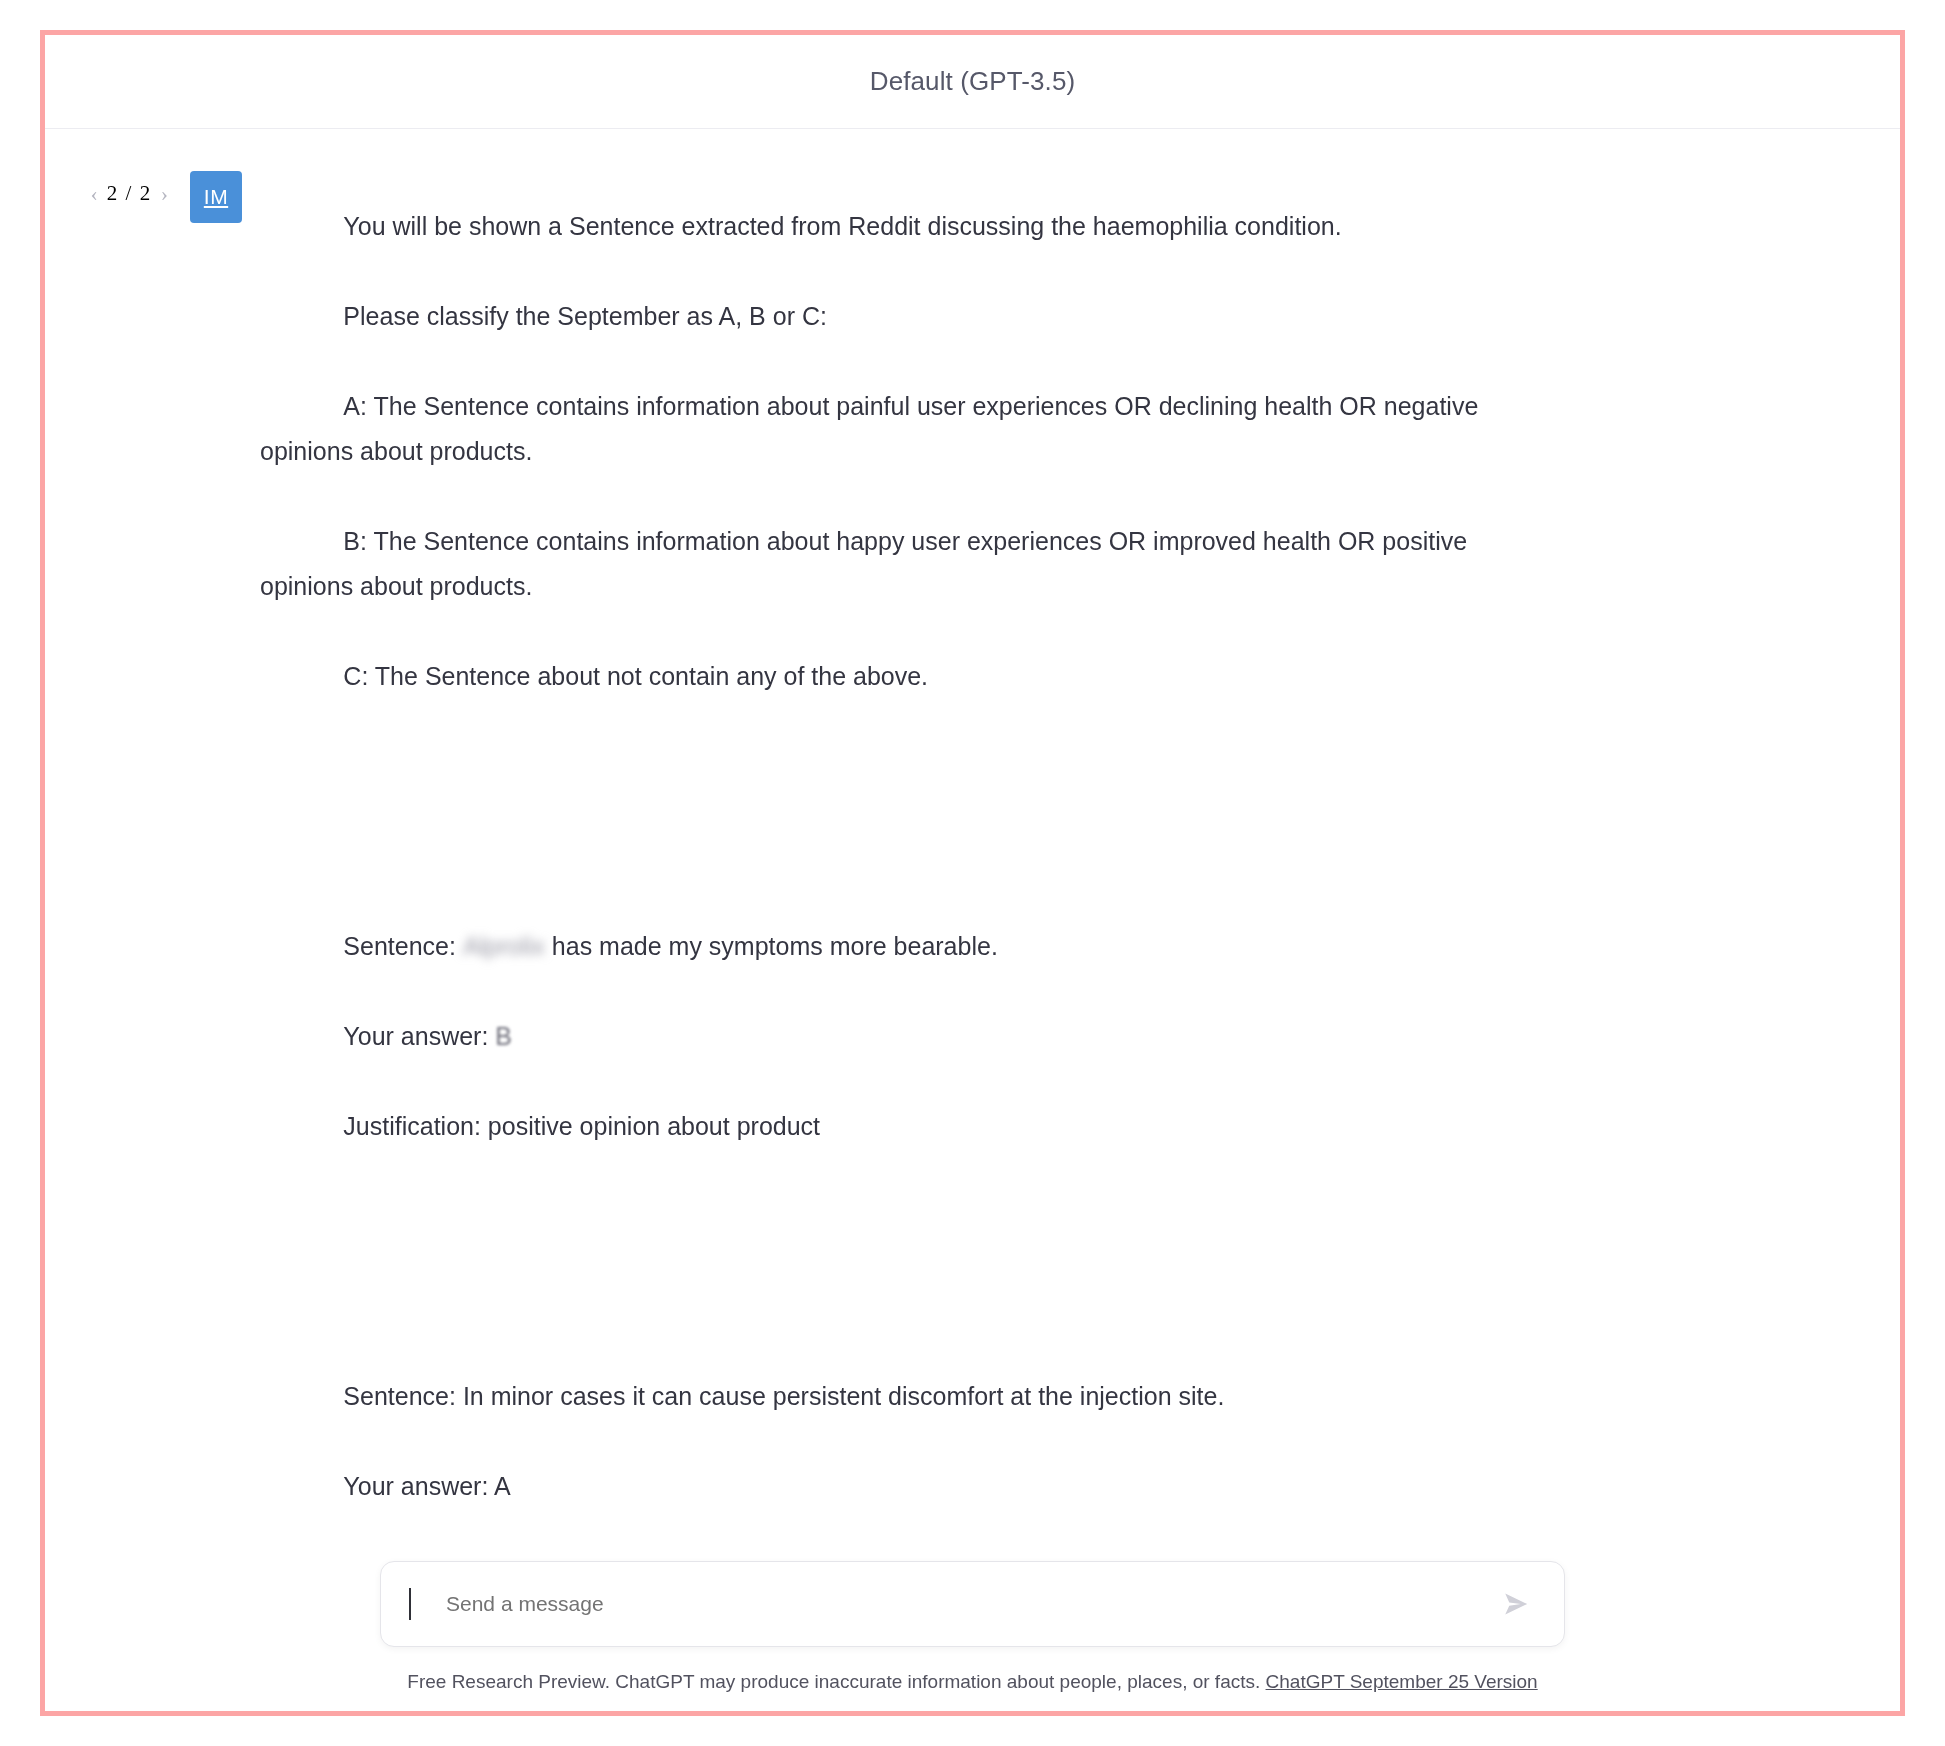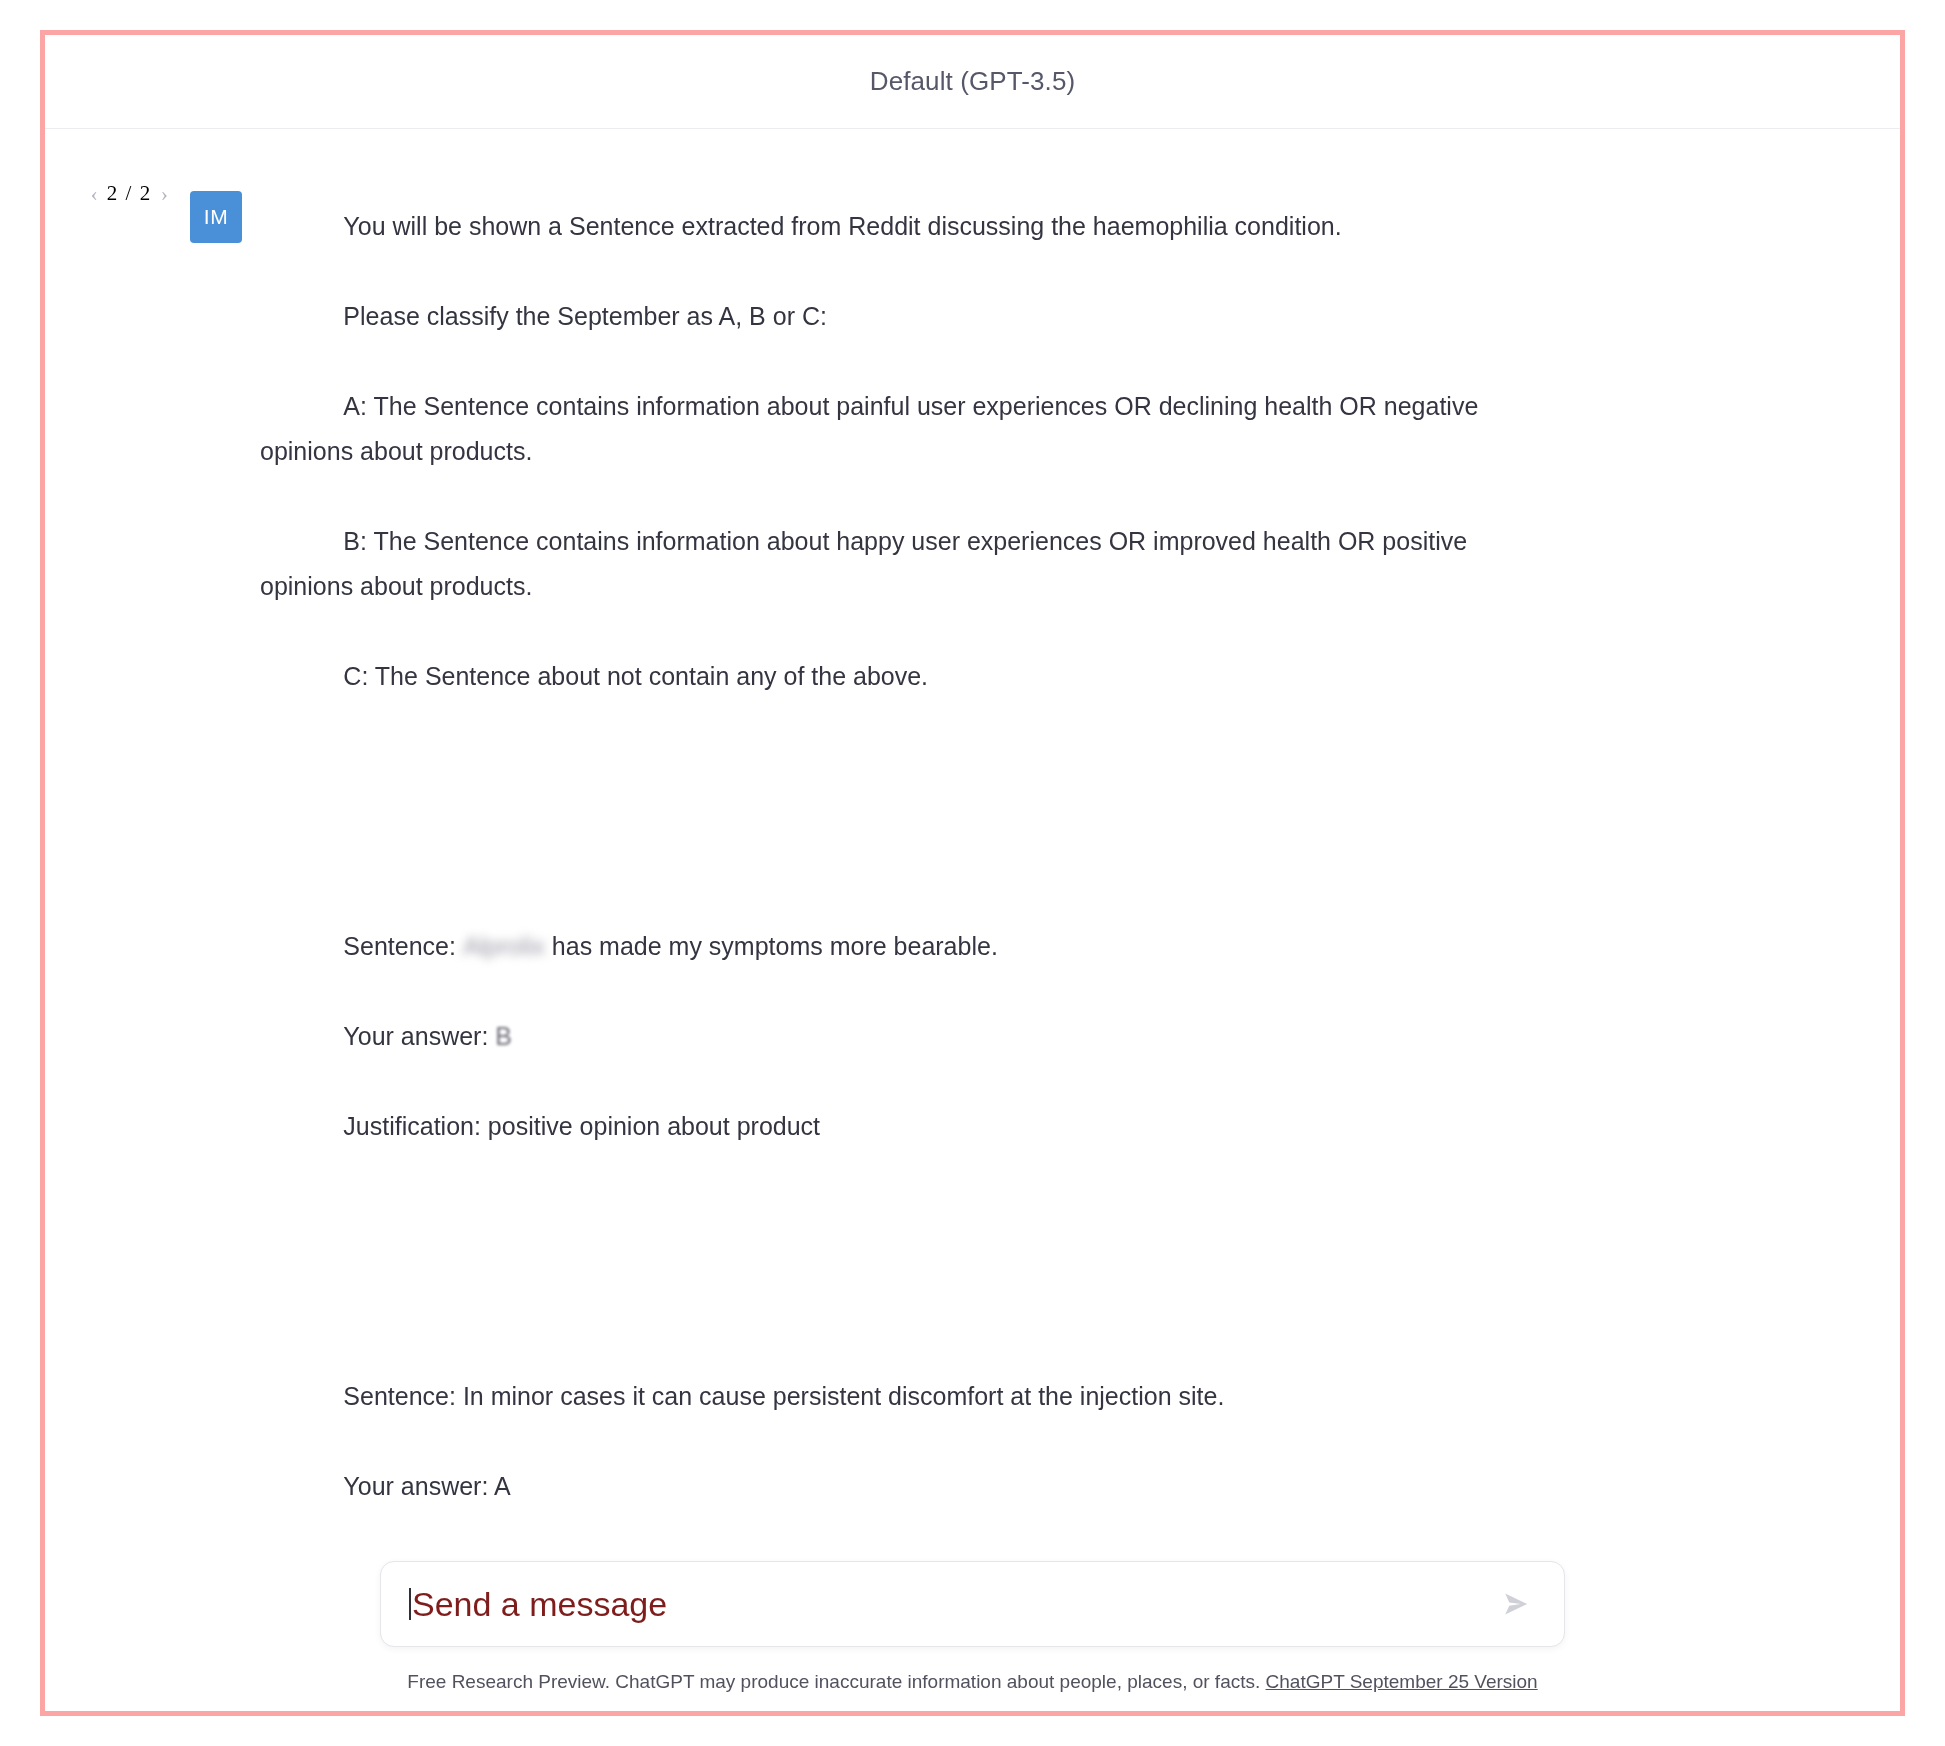--- a/index.html
+++ b/index.html
@@ -103,21 +103,22 @@
   }
 
   .avatar {
     width: 52px;
     height: 52px;
     min-width: 52px;
     border-radius: 4px;
     display: flex;
     align-items: center;
     justify-content: center;
-    margin-top: 28px;
+    margin-top: 8px;
+    text-decoration: underline;
   }
   .avatar-user {
     background: #4a90d9;
     color: #ffffff;
     font-size: 21px;
     letter-spacing: 0.5px;
   }
 
   .msg-body {
     flex: 1;
@@ -169,23 +170,24 @@
     position: relative;
   }
   .composer-caret {
     width: 2px;
     height: 32px;
     background: #2f3037;
     margin-right: 1px;
   }
   .composer-input {
     flex: 1;
-    font-size: 34px;
-    color: #7f1d1d;
-    font-family: "Liberation Sans", sans-serif;
+    font-size: 21px;
+    color: #737373;
+    font-family: "Liberation Sans", sans-serif;
+    padding-left: 34px;
   }
   .send-btn {
     width: 40px;
     height: 40px;
     display: flex;
     align-items: center;
     justify-content: center;
     color: #d0d0d8;
     cursor: pointer;
   }

